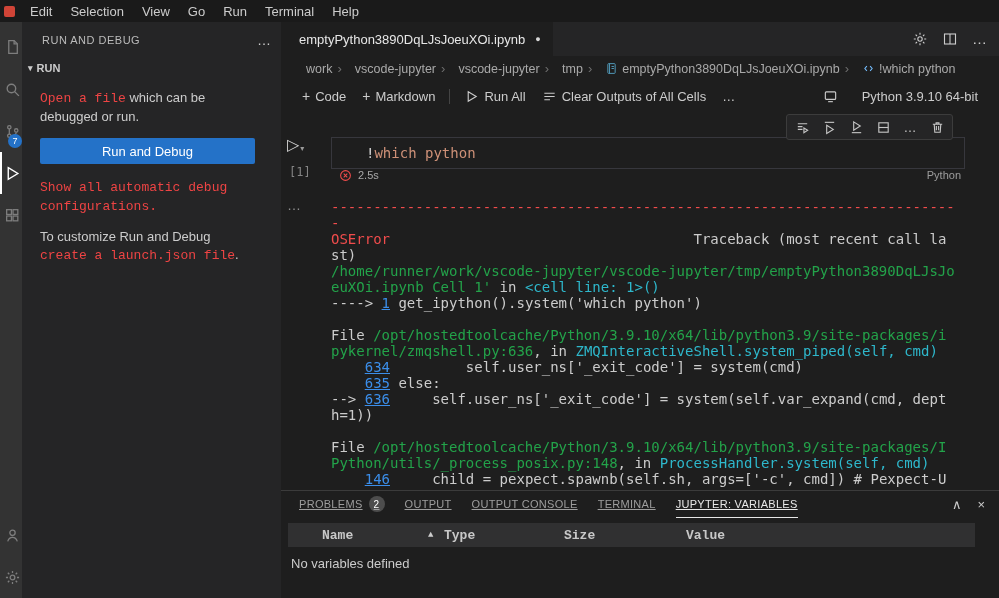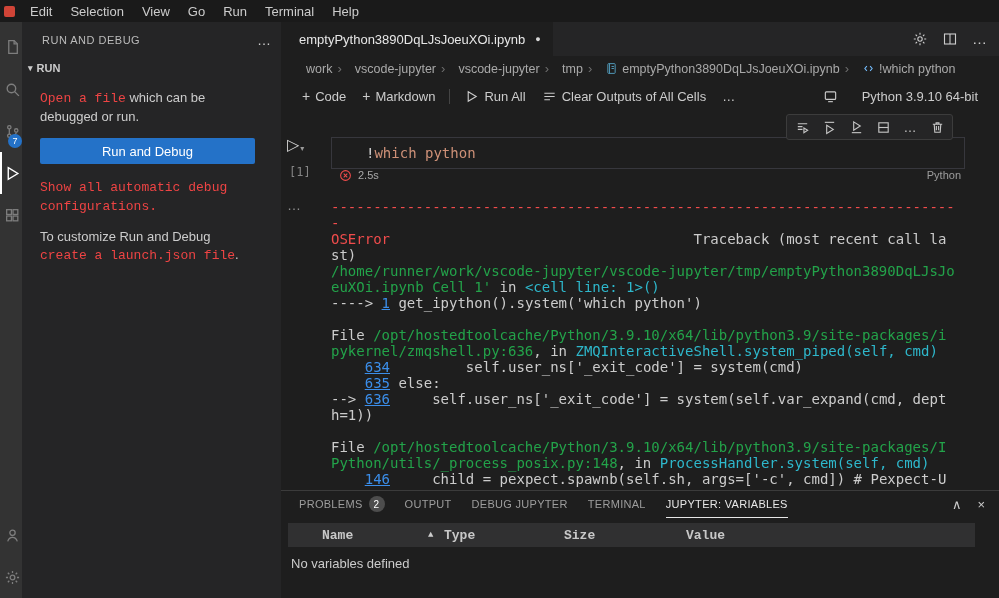--- a/index.html
+++ b/index.html
@@ -82,21 +82,21 @@
   .output { font-family:"DejaVu Sans Mono", monospace; font-size:14px; line-height:16px; width:74ch; white-space:pre-wrap; word-break:break-all; color:#cccccc; padding-top:2px; }
   .sg-red   { color:#f14c4c; }
   .sg-green { color:#23a34a; }
   .sg-cyan  { color:#2eb8cc; }
   .sg-fg    { color:#cccccc; }
   .sg-link  { color:#3b8eea; text-decoration:underline; cursor:pointer; }
 
   
   .panel { height:108px; flex:none; border-top:1px solid rgba(128,128,128,0.30); display:flex; flex-direction:column; background:#1e1e1e; }
   .panel-tabs { height:27px; flex:none; display:flex; align-items:stretch; padding:0 14px 0 18px; gap:20px; }
-  .ptab { display:flex; align-items:center; font-size:11px; letter-spacing:.3px; color:#9d9d9d; cursor:pointer; border-bottom:1px solid transparent; }
+  .ptab { display:flex; align-items:center; font-size:11px; letter-spacing:.3px; color:#9d9d9d; cursor:pointer; border-bottom:1px solid transparent;text-decoration:underline; }
   .ptab.active { color:#e7e7e7; border-bottom:1px solid #e7e7e7; }
   .pbadge { margin-left:6px; min-width:16px; height:16px; border-radius:9px; background:#4d4d4d; color:#ffffff; font-size:10px; display:inline-flex; align-items:center; justify-content:center; padding:0 4px; }
   .panel-actions { margin-left:auto; display:flex; align-items:center; gap:16px; color:#cccccc; }
   .pa-icon { font-size:13px; cursor:pointer; line-height:13px; }
 
   .var-header { margin:5px 24px 0 7px; height:24px; flex:none; background:#303031; display:flex; align-items:center; font-size:13px; font-weight:700; color:#c8c8c8;font-family:Liberation Mono, monospace; }
   .vh-name { width:140px; padding-left:34px; cursor:pointer; }
   .vh-sort { width:16px; font-size:9px; color:#cccccc; }
   .vh-type { width:120px; cursor:pointer; }
   .vh-size { width:122px; cursor:pointer; }
@@ -351,21 +351,21 @@
 
       </div>
 
       <div class="panel">
         <div class="panel-tabs">
           <span class="ptab">
               <span>PROBLEMS</span>
               <span class="pbadge">2</span>
             </span>
           <span class="ptab">OUTPUT</span>
-          <span class="ptab">DEBUG JUPYTER</span>
+          <span class="ptab">OUTPUT CONSOLE</span>
           <span class="ptab">TERMINAL</span>
           <span class="ptab active">JUPYTER: VARIABLES</span>
           <span class="panel-actions">
             <span class="pa-icon">∧</span>
             <span class="pa-icon">×</span>
           </span>
         </div>
         <div class="var-header">
           <span class="vh-name">Name</span>
           <span class="vh-sort">▲</span>

